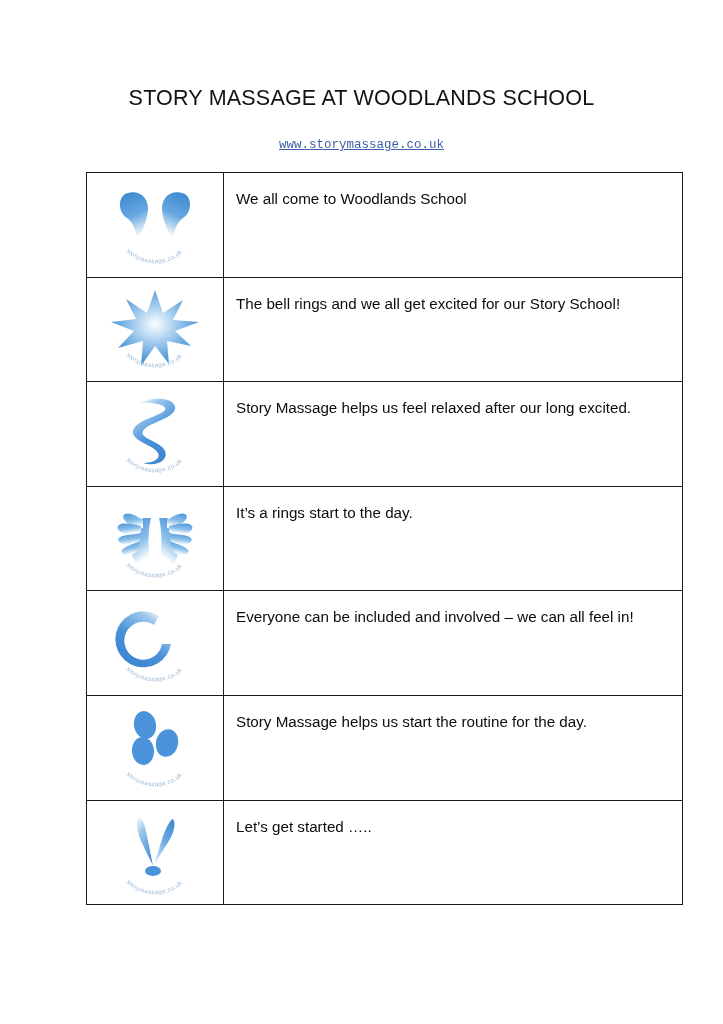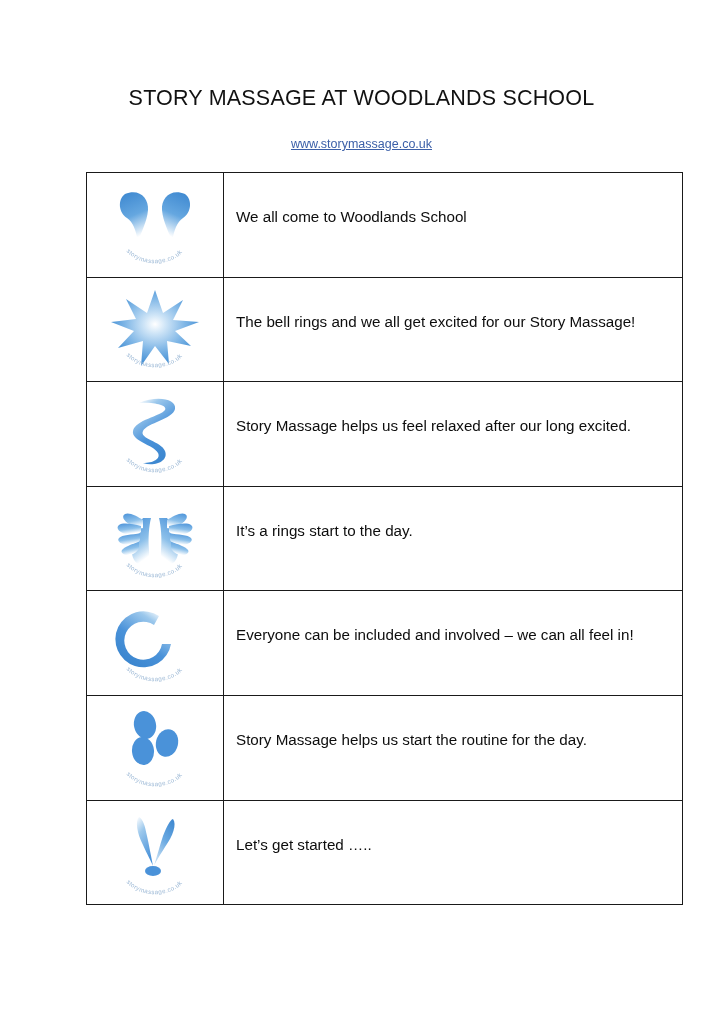--- a/index.html
+++ b/index.html
@@ -37,21 +37,21 @@
     position: absolute;
     top: 134px;
     left: 0;
     width: 723px;
     text-align: center;
   }
   .doc-link {
     font-size: 12.5px;
     color: #3b5fa8;
     text-decoration: underline;
-    font-family: Liberation Sans, sans-serif;
+    font-family: Liberation Mono, monospace;
   }
   .story-table {
     position: absolute;
     left: 86px;
     top: 172px;
     width: 564px;
     border-collapse: collapse;
     table-layout: fixed;
   }
   .story-table tr { height: 104.6px; }
@@ -61,21 +61,21 @@
     vertical-align: top;
   }
   td.icon-cell {
     width: 136px;
     vertical-align: middle;
     text-align: center;
     position: relative;
   }
   td.text-cell {
     width: 428px;
-    padding: 32px 18px 10px 12px;
+    padding: 14px 18px 10px 12px;
     font-size: 15.2px;
     line-height: 1.58;
     color: #0d0d0d;
     vertical-align: top;
     font-family: "Liberation Sans", sans-serif;
   }
   .logo-box {
     position: relative;
     width: 104px;
     height: 86px;
@@ -144,21 +144,21 @@
                 </radialGradient>
               </defs>
               <path d="M52 4 L60 27 L80 14 L70 34 L96 36 L72 45 L88 60 L64 55 L66 78 L52 60 L38 80 L40 55 L15 62 L31 45 L8 36 L33 33 L23 13 L44 27 Z" fill="url(#g2)"></path>
               <path id="wm2" d="M20 64 A34 26 0 0 0 84 64" fill="none"></path>
               <text font-size="6.2" fill="#9db9d6" font-family="Liberation Sans, sans-serif" letter-spacing="0.4">
                 <textPath href="#wm2" startOffset="8%">storymassage.co.uk</textPath>
               </text>
             </svg>
           </div>
         </td>
-        <td class="text-cell">The bell rings and we all get excited for our Story Massage!</td>
+        <td class="text-cell">The bell rings and we all get excited for our Story School!</td>
       </tr>
 
       <tr>
         <td class="icon-cell">
           <div class="logo-box">
             <svg class="logo-svg" viewBox="0 0 104 86" xmlns="http://www.w3.org/2000/svg">
               <defs>
                 <linearGradient id="g3" x1="0.2" y1="0" x2="0.7" y2="1">
                   <stop offset="0%" stop-color="#ffffff"></stop>
                   <stop offset="18%" stop-color="#9cc8ec"></stop>

